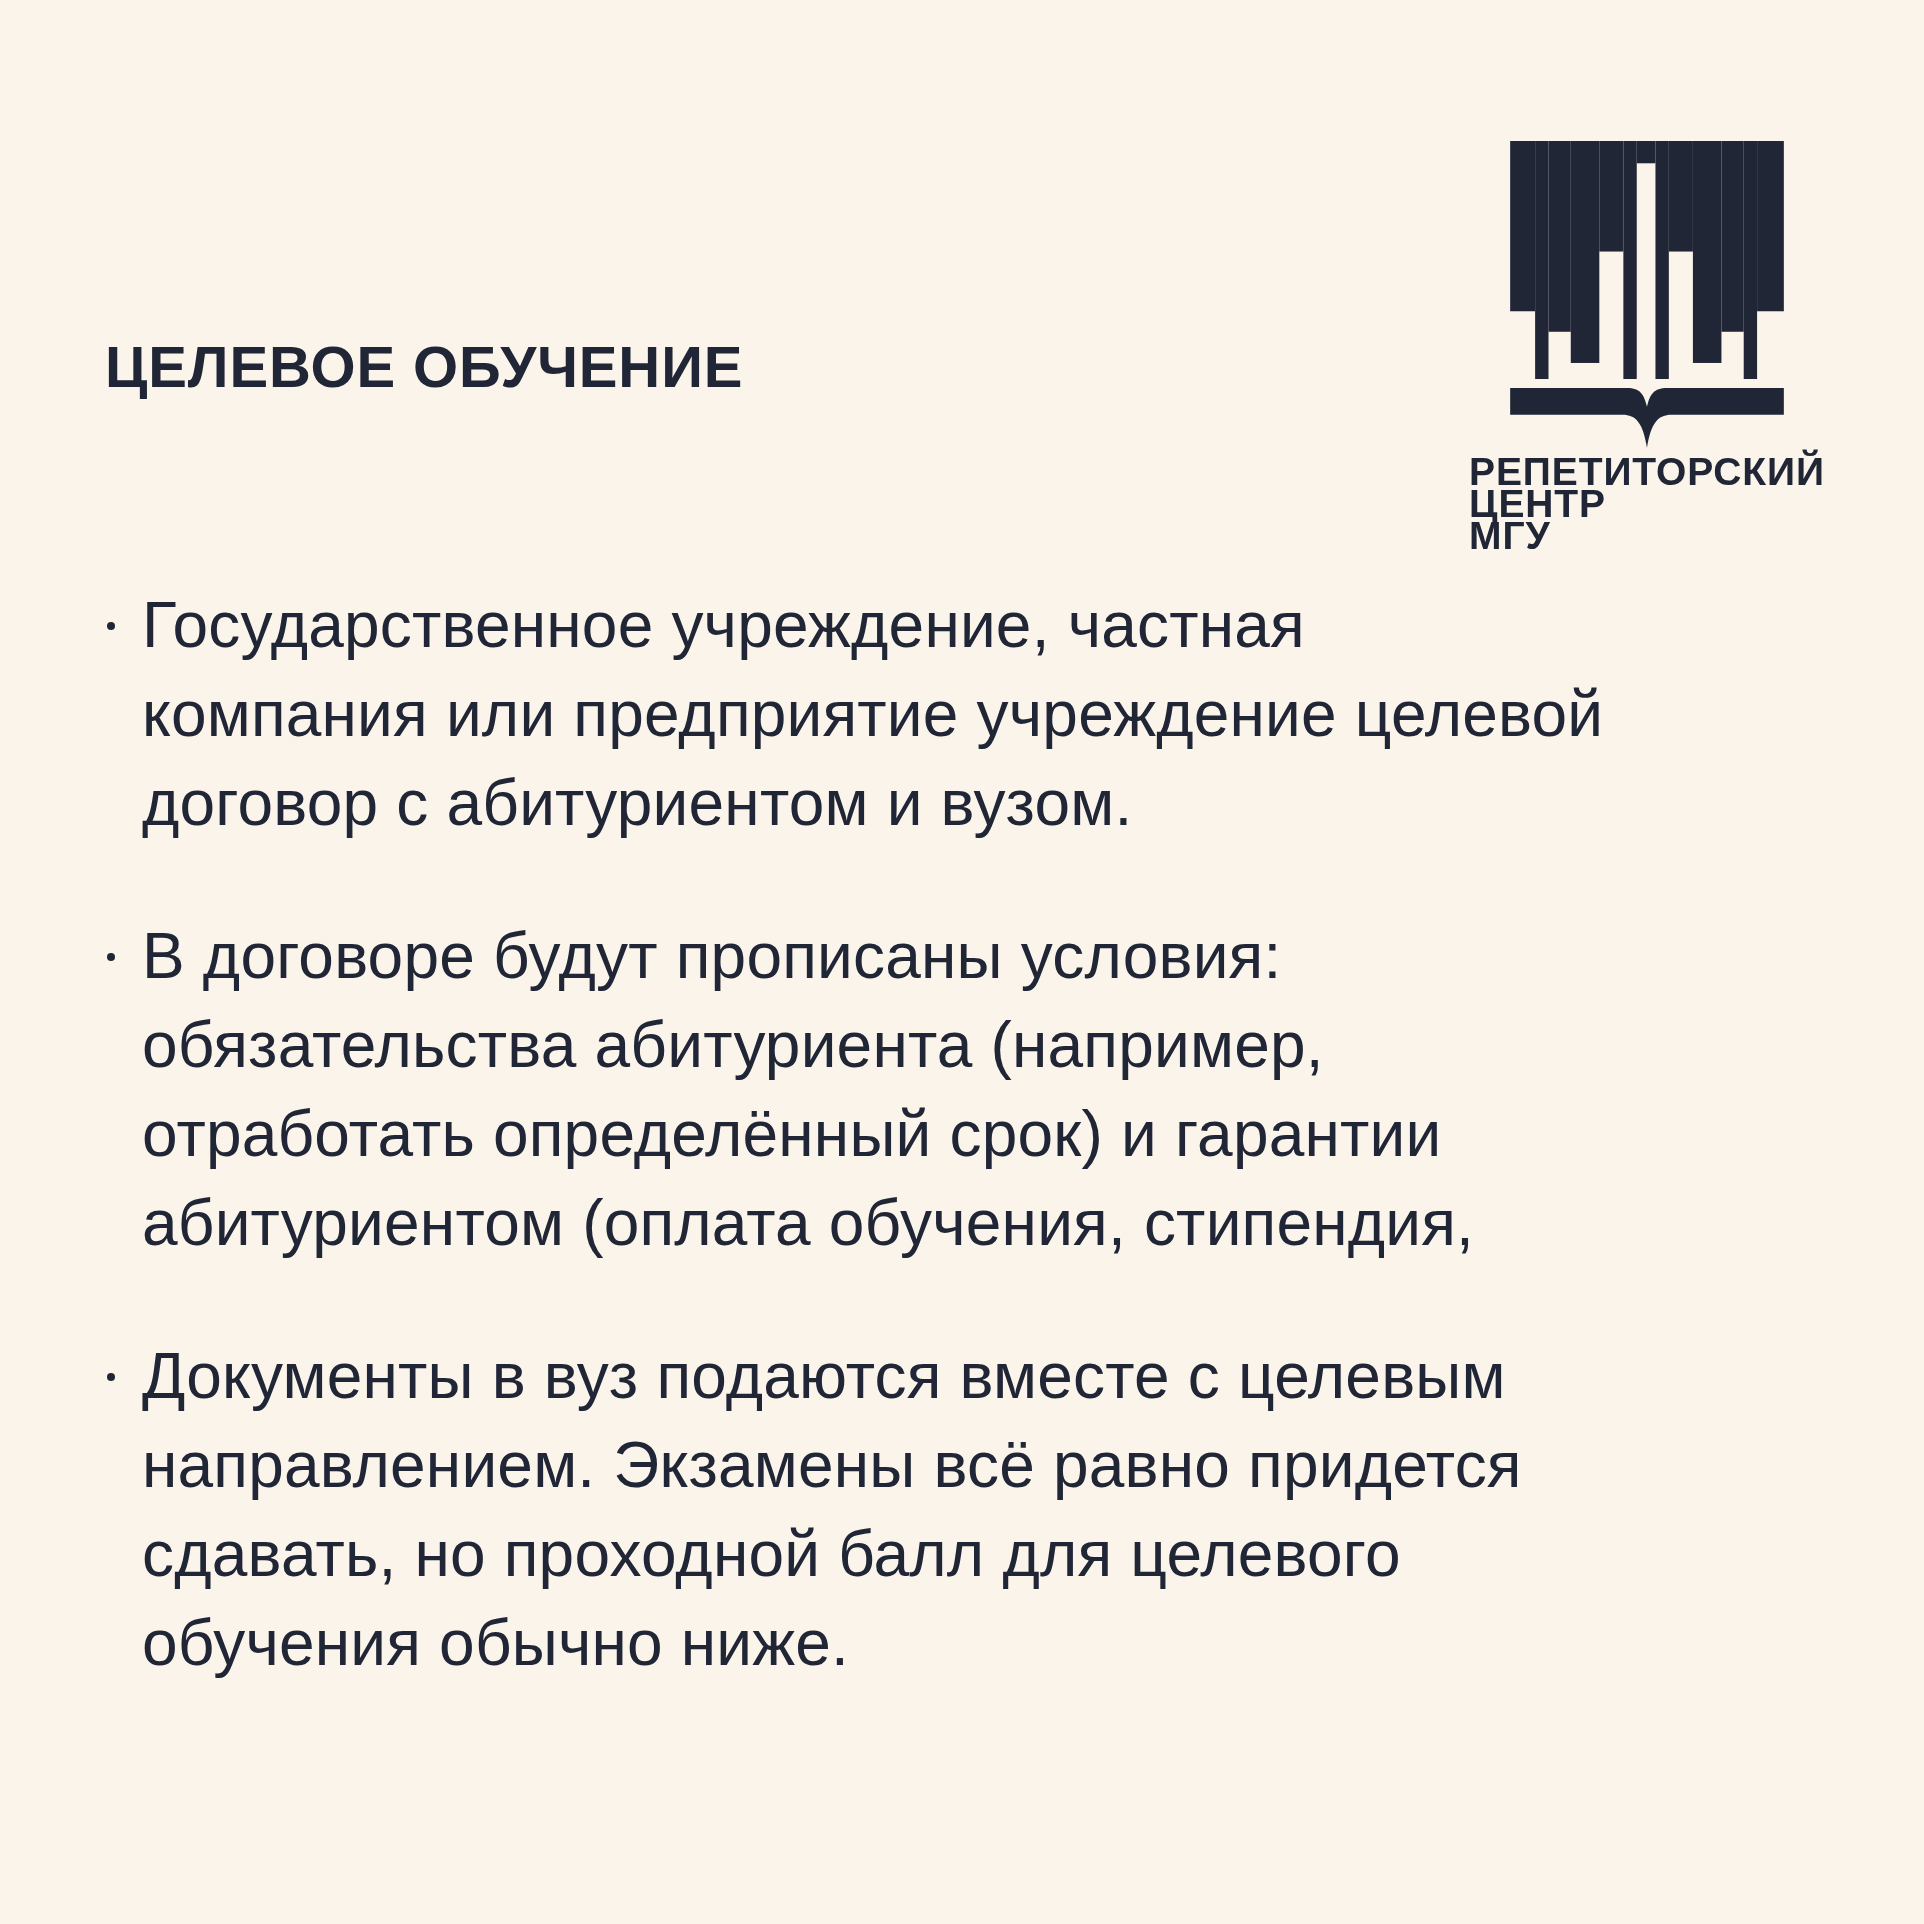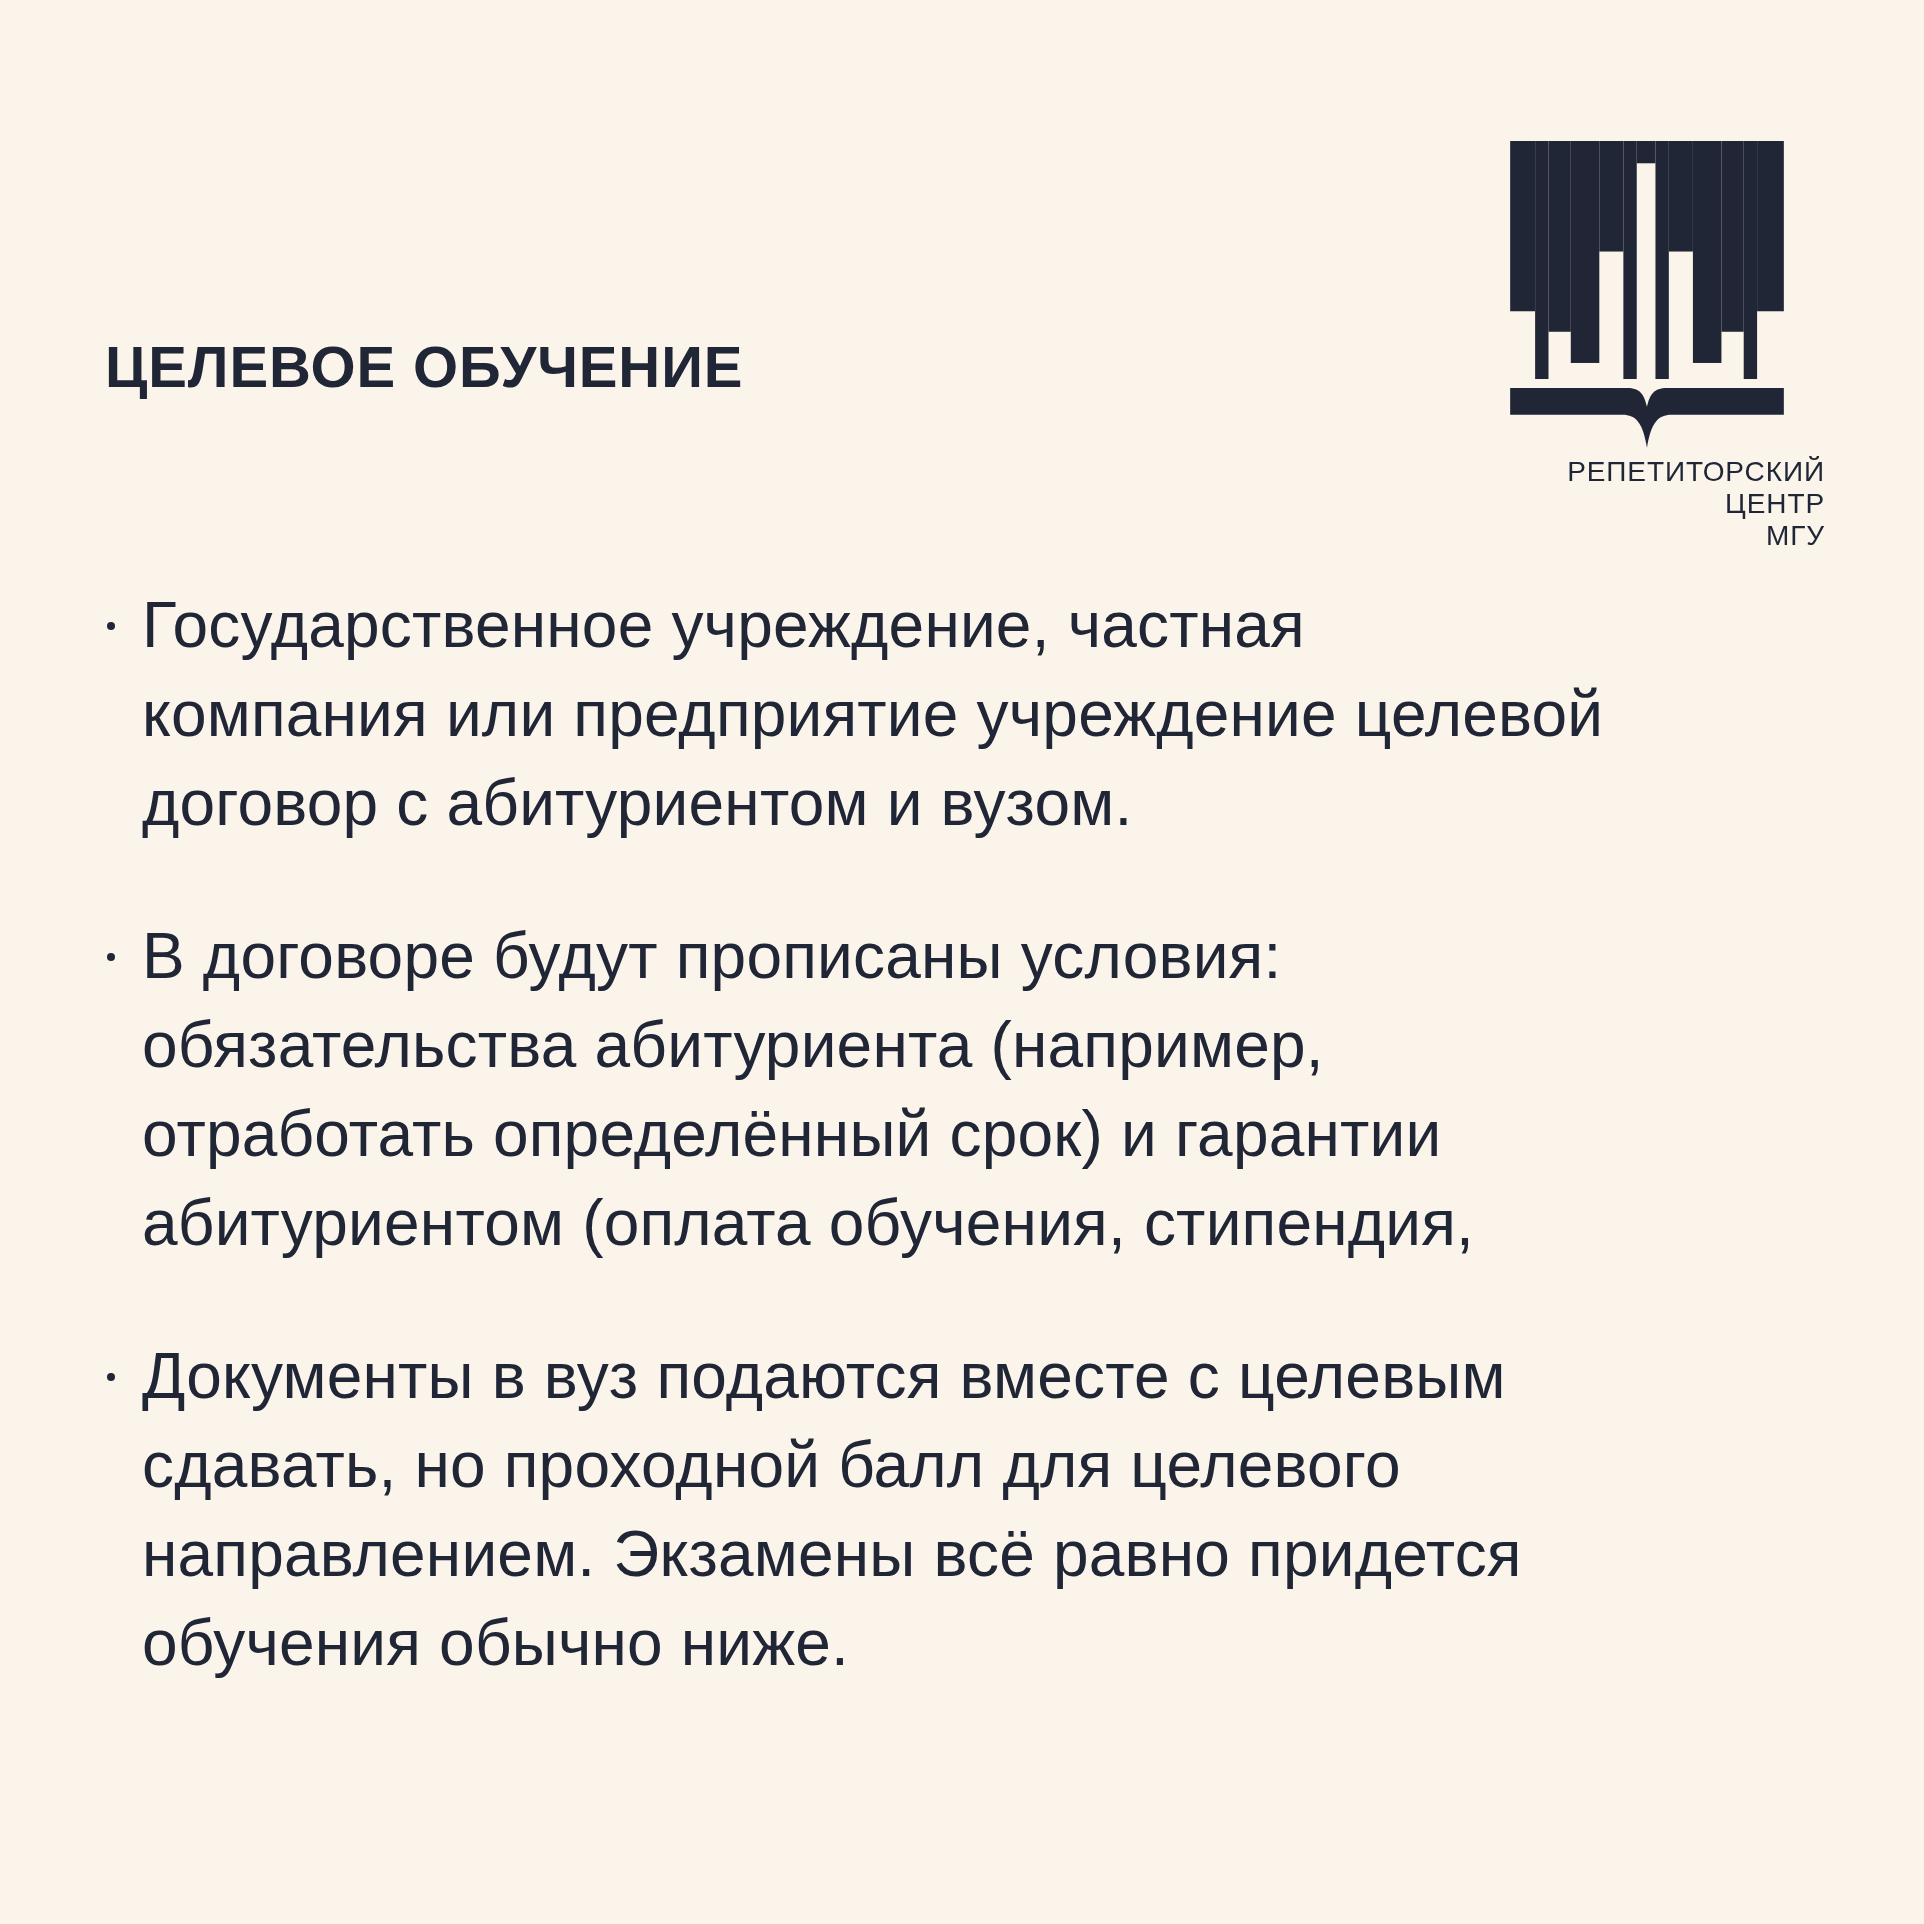--- a/index.html
+++ b/index.html
@@ -30,23 +30,23 @@
     position:absolute;
     left:1510px;top:141px;
     width:274px;
   }
   .logo svg{display:block;}
   .logo-emblem{fill:#202636;}
   .logo-text{
     position:absolute;
     left:1469px;top:456px;
     width:356px;
-    text-align:right;
-    font-weight:normal;
-    font-size:28px;
+    text-align:left;
+    font-weight:bold;
+    font-size:39px;
     line-height:32px;
     letter-spacing:0.9px;
     color:#202636;
     white-space:nowrap;
   }
 
   
   .content{
     position:absolute;
     left:105px;top:581px;
@@ -138,21 +138,21 @@
         <div class="line">абитуриентом (оплата обучения, стипендия,</div>
       </div>
     </div>
 
     <div class="bullet">
       <div class="marker">
         <div class="dot"></div>
       </div>
       <div class="b-text">
         <div class="line">Документы в вуз подаются вместе с целевым</div>
+        <div class="line">направлением. Экзамены всё равно придется</div>
         <div class="line">сдавать, но проходной балл для целевого</div>
-        <div class="line">направлением. Экзамены всё равно придется</div>
         <div class="line">обучения обычно ниже.</div>
       </div>
     </div>
 
   </div>
 </div>
 
 
 </body></html>

